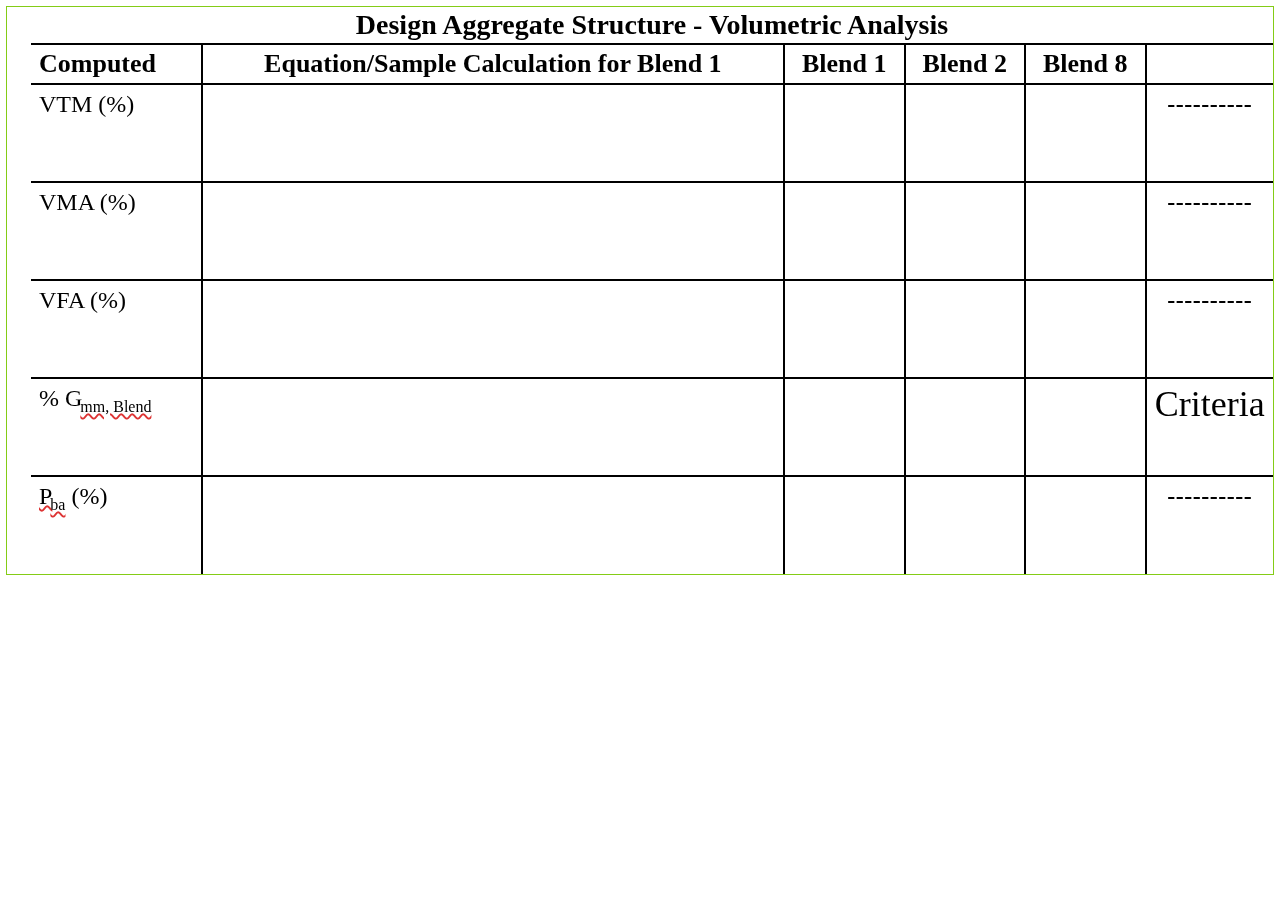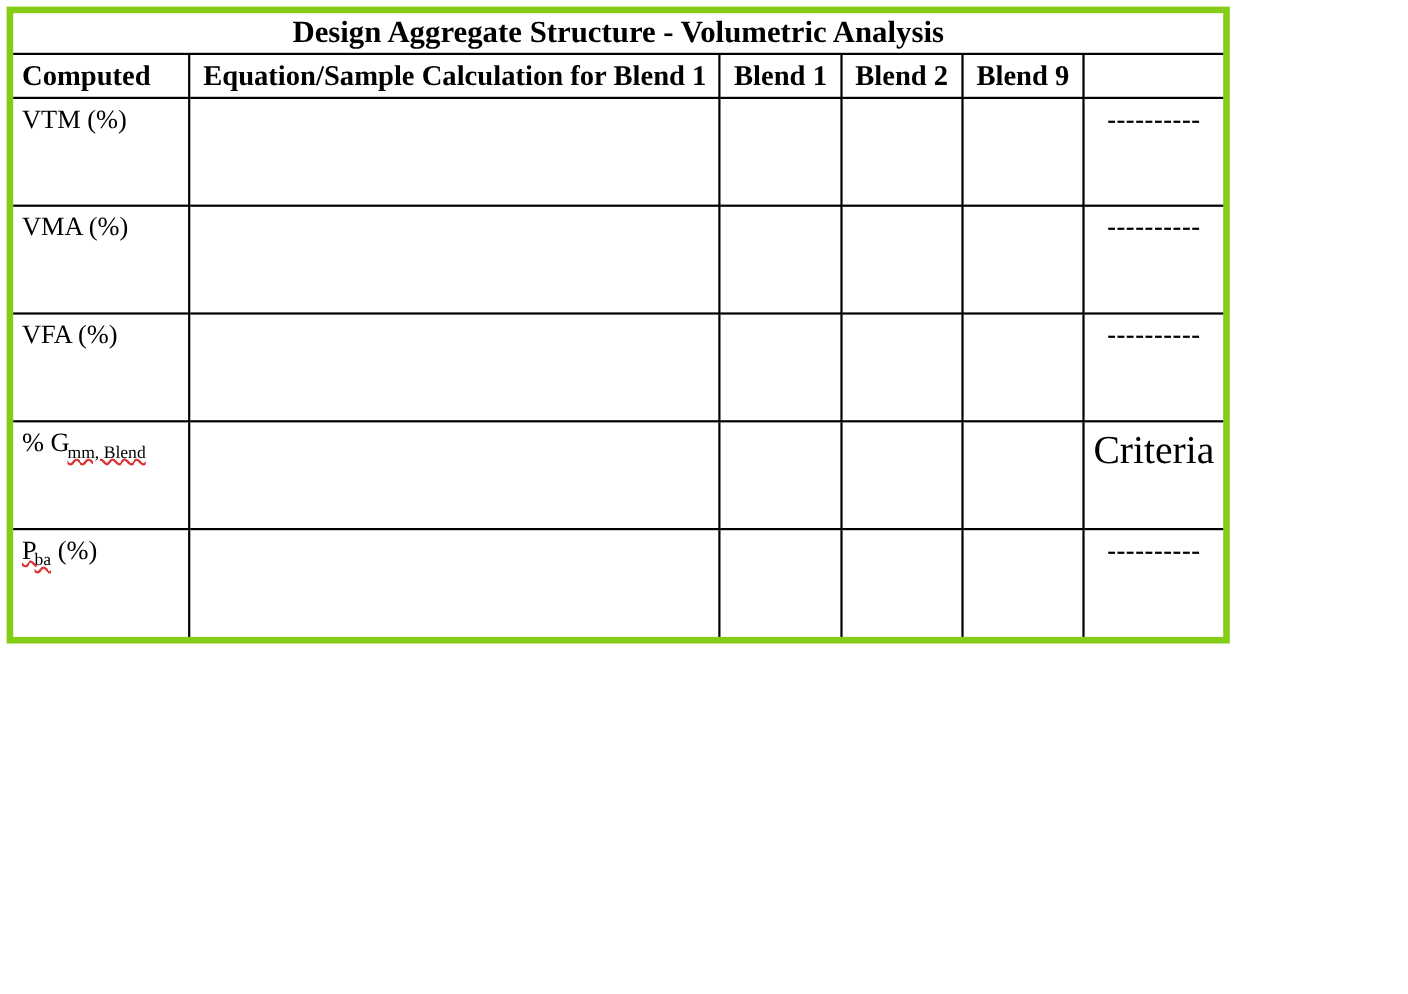--- a/index.html
+++ b/index.html
@@ -5,22 +5,23 @@
     * { box-sizing: border-box; }
     body {
       margin: 0;
       padding: 6px;
       background: #ffffff;
       font-family: "Times New Roman", Times, serif;
       font-size: 24px;
       color: #000;
     }
     .wrap {
-      width: 1112px;
-      border: 6px solid #84cc16;
+      width: 1268px;
+      border: 1px solid #84cc16;
+      padding-left: 24px;
     }
     .title {
       text-align: center;
       font-weight: bold;
       font-size: 28px;
       padding: 2px 0 2px 0;
       border-bottom: 2px solid #000;
     }
     table {
       width: 100%;
@@ -82,21 +83,21 @@
 
 <div class="wrap">
   <div class="title">Design Aggregate Structure - Volumetric Analysis</div>
   <table>
     <thead>
       <tr>
         <th class="col-computed">Computed</th>
         <th class="col-eq">Equation/Sample Calculation for Blend 1</th>
         <th class="col-b1">Blend 1</th>
         <th class="col-b2">Blend 2</th>
-        <th class="col-b3">Blend 9</th>
+        <th class="col-b3">Blend 8</th>
         <th class="col-last"></th>
       </tr>
     </thead>
     <tbody id="tbody">
         <tr>
           <td class="rowlabel"><span class="main">VTM (%)</span></td>
           <td></td>
           <td></td>
           <td></td>
           <td></td>

